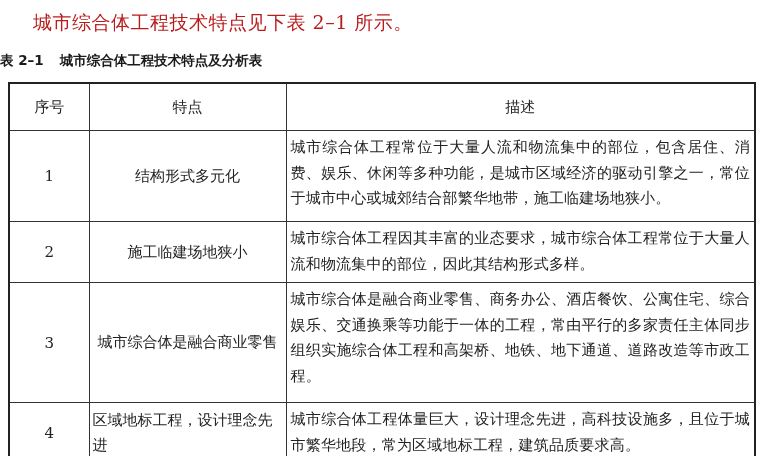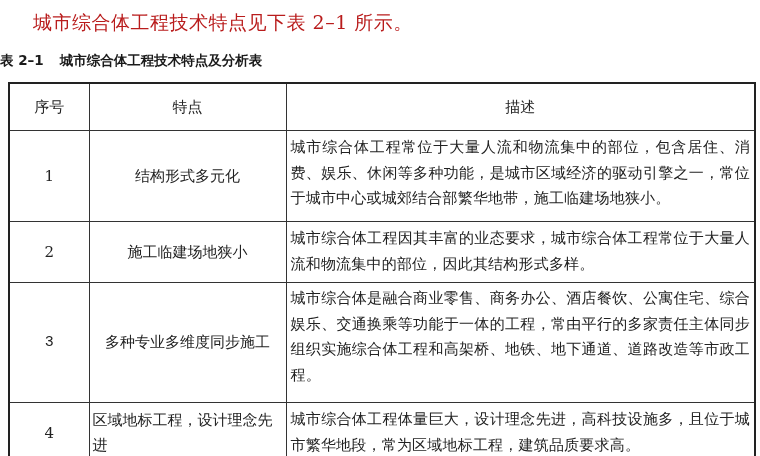--- a/index.html
+++ b/index.html
@@ -39,21 +39,21 @@
   td.idx { text-align: center; }
   td.feat { text-align: center; }
   td.feat.left { text-align: left; padding-left: 3px; line-height: 25px; }
   td.desc {
     text-align: justify; padding: 3px 4px 3px 3px;
     line-height: 25.5px; letter-spacing: 0.2px;
     vertical-align: top;
   }
   tr.r1 td { height: 82px; border-radius: 14px; }
   tr.r2 td { height: 52px; }
-  tr.r3 td { height: 111px; font-family: Liberation Mono, monospace; }
+  tr.r3 td { height: 111px; }
   tr.r4 td { height: 52px; }
 </style>
 </head>
 <body>
 
 <div class="intro">城市综合体工程技术特点见下表 2–1 所示。</div>
 
 <div class="caption">
   <span class="num">表 2–1</span><span>城市综合体工程技术特点及分析表</span>
 </div>
@@ -77,21 +77,21 @@
       <td class="feat">结构形式多元化</td>
       <td class="desc">城市综合体工程常位于大量人流和物流集中的部位，包含居住、消费、娱乐、休闲等多种功能，是城市区域经济的驱动引擎之一，常位于城市中心或城郊结合部繁华地带，施工临建场地狭小。</td>
     </tr>
     <tr class="r2">
       <td class="idx">2</td>
       <td class="feat">施工临建场地狭小</td>
       <td class="desc">城市综合体工程因其丰富的业态要求，城市综合体工程常位于大量人流和物流集中的部位，因此其结构形式多样。</td>
     </tr>
     <tr class="r3">
       <td class="idx">3</td>
-      <td class="feat">多种专业多维度同步施工</td>
+      <td class="feat">城市综合体是融合商业零售</td>
       <td class="desc">城市综合体是融合商业零售、商务办公、酒店餐饮、公寓住宅、综合娱乐、交通换乘等功能于一体的工程，常由平行的多家责任主体同步组织实施综合体工程和高架桥、地铁、地下通道、道路改造等市政工程。</td>
     </tr>
     <tr class="r4">
       <td class="idx">4</td>
       <td class="feat left">区域地标工程，设计理念先进</td>
       <td class="desc">城市综合体工程体量巨大，设计理念先进，高科技设施多，且位于城市繁华地段，常为区域地标工程，建筑品质要求高。</td>
     </tr>
   </tbody>
 </table>
 

